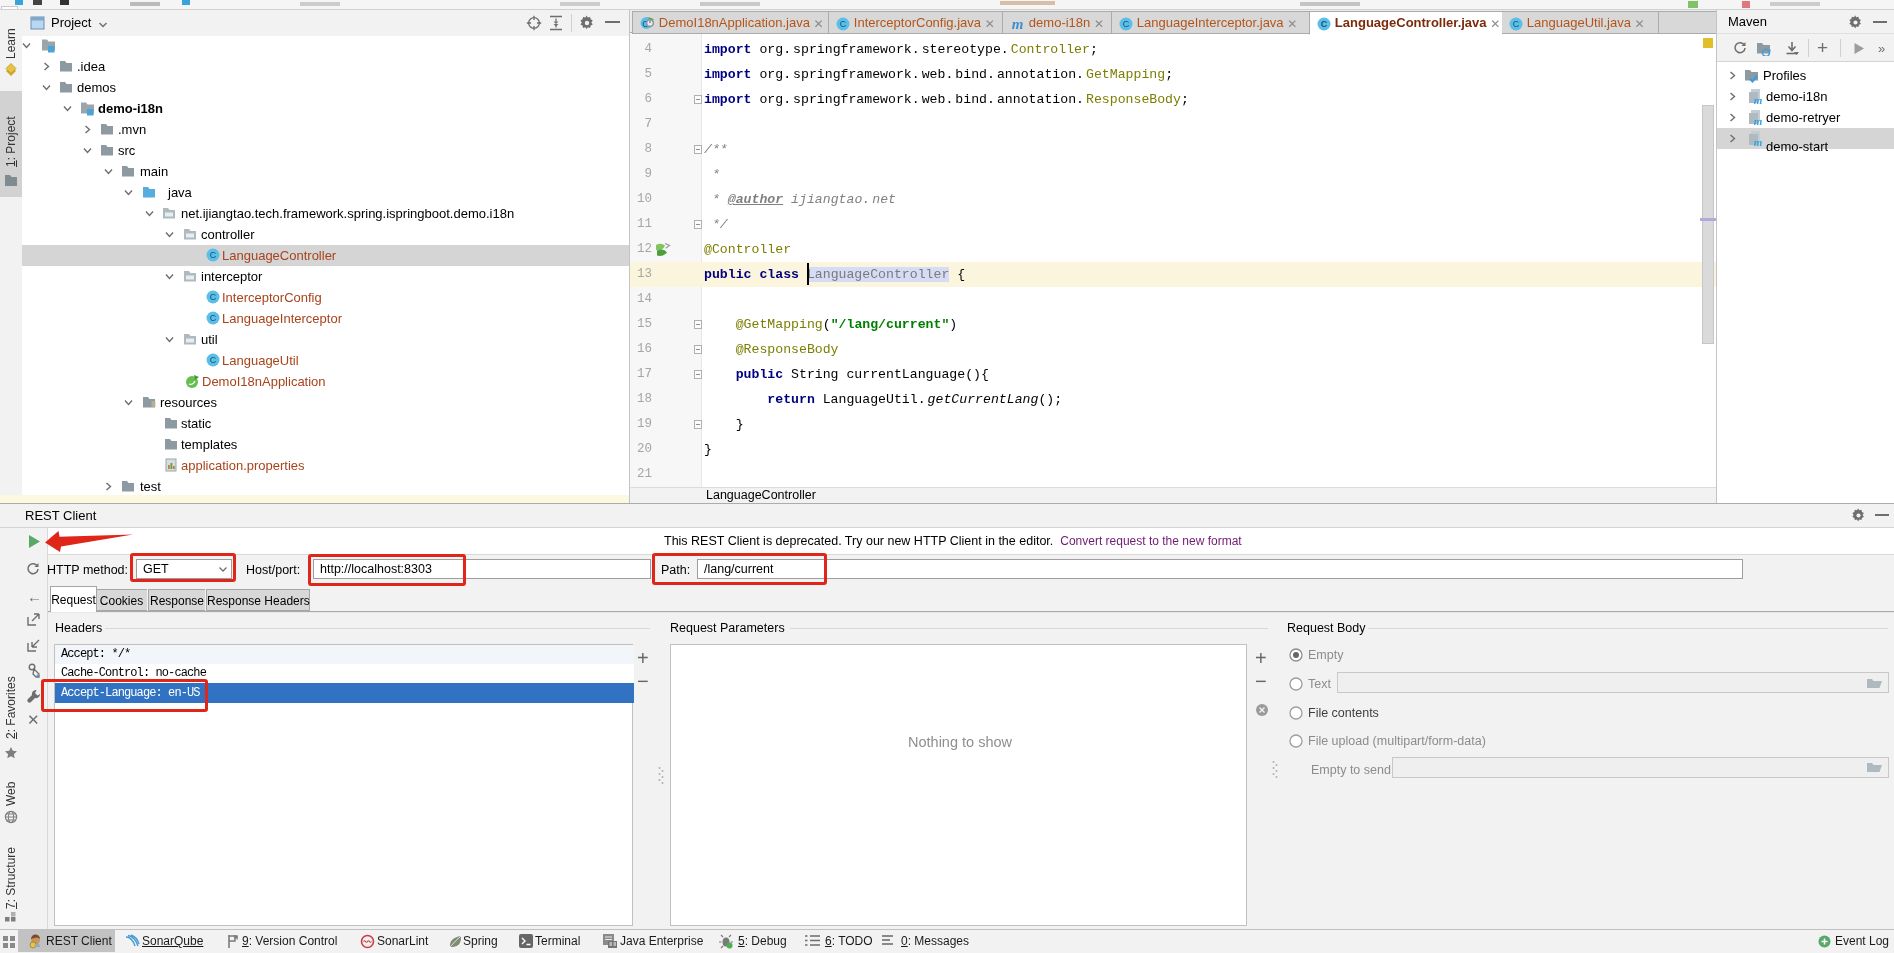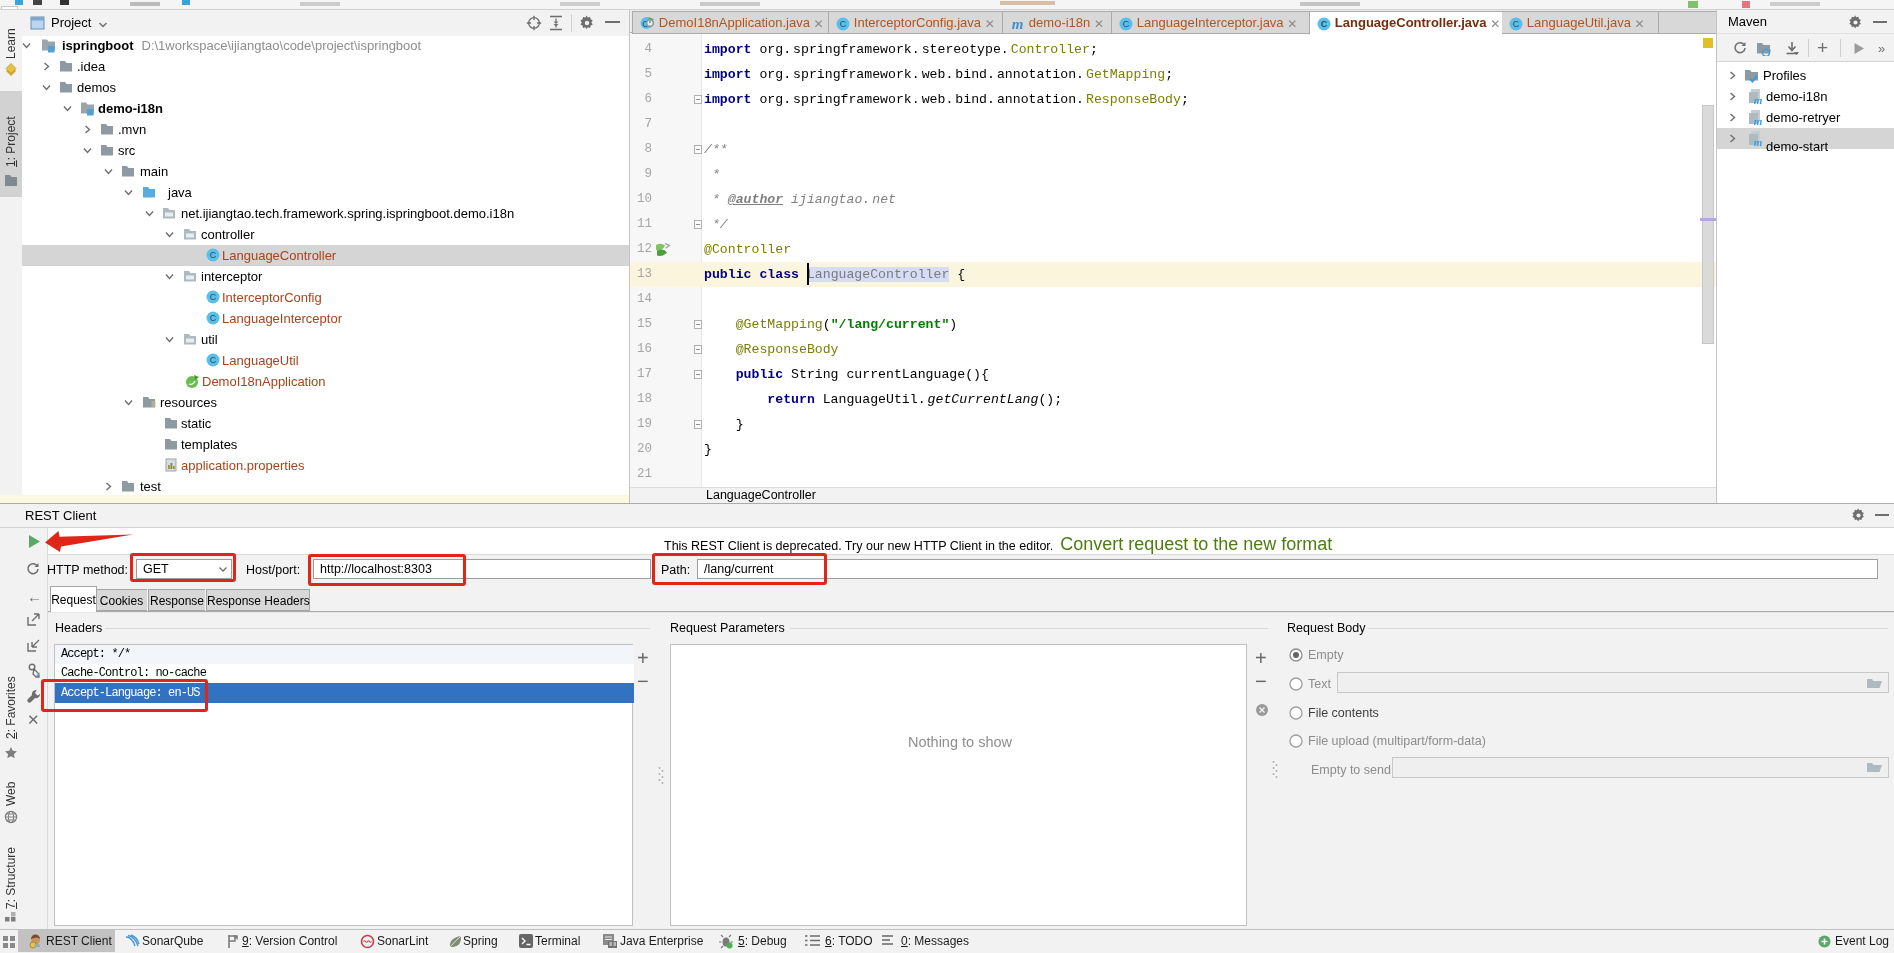--- a/index.html
+++ b/index.html
@@ -117,21 +117,20 @@
       <svg class="chv" style="left:0px">
         <path d="M2 3.5 L5.5 7.5 L9 3.5" stroke="#6E6E6E" stroke-width="1.4" fill="none"></path>
       </svg>
     </span>
     <span class="ic" style="left:41px">
       <svg width="16" height="15" viewBox="0 0 16 15">
         <path d="M1 1.5 h5 l1.5 2 H14 v9 H1 z" fill="#9AA5AC"></path>
         <rect x="7" y="8" width="6.5" height="6.5" fill="#4DA2D8"></rect>
       </svg>
     </span>
-    <span class="b" style="left:62px;position:absolute;top:0;">ispringboot<span class="gray" style="font-weight:normal;margin-left:8px">D:\1workspace\ijiangtao\code\project\ispringboot</span></span>
   </div>
 <div class="trow" style="left:0;top:56px;width:629px;">
     <span class="abs" style="left:41px;top:0;width:11px;height:21px">
       <svg class="chv" style="left:0px">
         <path d="M3.5 2 L7.5 5.5 L3.5 9" stroke="#6E6E6E" stroke-width="1.4" fill="none"></path>
       </svg>
     </span>
     <span class="ic" style="left:59px">
       <svg width="14" height="13" viewBox="0 0 14 13">
         <path d="M1 2 h5 l1.5 2 H13 v8.5 H1 z" fill="#8E9AA2"></path>
@@ -553,35 +552,35 @@
     <path d="M8 1.6 l1.2 2.2 2.5-.6.6 2.5 2.2 1.2-1.5 2.1 1.5 2.1-2.2 1.2-.6 2.5-2.5-.6L8 16.3 6.8 14.2l-2.5.6-.6-2.5-2.2-1.2 1.5-2.1L1.5 6.9l2.2-1.2.6-2.5 2.5.6z" fill="#6E6E6E" transform="scale(.95) translate(0,-1.2)"></path>
     <circle cx="8" cy="8" r="2.2" fill="#F2F2F2"></circle>
   </svg>
 <div class="abs" style="left:1875px;top:514px;width:14px;height:2px;background:#6E6E6E;"></div>
 <div class="abs" style="left:0;top:527px;width:1894px;height:1px;background:#D4D4D4;"></div>
 <div class="abs" style="left:48px;top:528px;width:1846px;height:27px;background:#FFFFFF;border-bottom:1px solid #D9D9D9;box-sizing:border-box;"></div>
 <div class="abs" style="left:47px;top:528px;width:1px;height:402px;background:#D9D9D9;"></div>
 <svg class="abs" style="left:28px;top:534px" width="13" height="15" viewBox="0 0 13 15">
     <path d="M1 1 L12 7.5 L1 14 z" fill="#59A869"></path>
   </svg>
-<div class="abs" style="left:664px;top:534px;font-size:12.5px;color:#000;">This REST Client is deprecated. Try our new HTTP Client in the editor.&nbsp;&nbsp;<span style="color:#4d7c0f;font-size:18px">Convert request to the new format</span></div>
+<div class="abs" style="left:664px;top:534px;font-size:12.5px;color:#000;">This REST Client is deprecated. Try our new HTTP Client in the editor.&nbsp;&nbsp;<span style="color:#701a75;font-size:12px">Convert request to the new format</span></div>
 
 <svg class="abs" style="left:26px;top:562px" width="14" height="14" viewBox="0 0 14 14">
     <path d="M11.5 4.5 A5 5 0 1 0 12 7" fill="none" stroke="#6E6E6E" stroke-width="1.5"></path>
     <path d="M12.5 1 v4 h-4 z" fill="#6E6E6E"></path>
   </svg>
 <div class="lbl" style="left:47px;top:563px;">HTTP method:</div>
 <div class="field" style="left:136px;top:559px;width:96px;height:20px;box-sizing:border-box;">GET</div>
 <svg class="abs" style="left:218px;top:566px" width="10" height="7" viewBox="0 0 10 7">
     <path d="M1.5 1.5 L5 5 L8.5 1.5" stroke="#6E6E6E" stroke-width="1.3" fill="none"></path>
   </svg>
 <div class="lbl" style="left:246px;top:563px;">Host/port:</div>
 <div class="field" style="left:313px;top:559px;width:338px;height:20px;box-sizing:border-box;">http://localhost:8303</div>
 <div class="lbl" style="left:661px;top:563px;">Path:</div>
-<div class="field" style="left:697px;top:559px;width:1181px;height:20px;box-sizing:border-box;">/lang/current</div>
+<div class="field" style="left:697px;top:559px;width:1046px;height:20px;box-sizing:border-box;">/lang/current</div>
 
 <div class="abs" style="left:48px;top:611px;width:1846px;height:1px;background:#A9A9A9;"></div>
 <div class="abs" style="left:48px;top:612px;width:1846px;height:1px;background:#E8E8E8;"></div>
 <div class="rtab" style="left:95px;top:589px;width:52px;">Cookies</div>
 <div class="rtab" style="left:148px;top:589px;width:57px;">Response</div>
 <div class="rtab" style="left:206px;top:589px;width:104px;border-right:1px solid #A6A6A6;">Response Headers</div>
 <div class="rtab" style="left:50px;top:586px;width:47px;height:26px;line-height:26px;background:#fff;border-right:1px solid #A6A6A6;border-bottom:none;z-index:3;">Request</div>
 
 <div class="abs" style="left:55px;top:621px;font-size:12.5px;color:#000;">Headers</div>
 <div class="abs" style="left:105px;top:628px;width:545px;height:1px;background:#D8D8D8;"></div>
@@ -696,21 +695,21 @@
       <circle cx="5" cy="11" r="3" fill="#E8C73C" stroke="#8A7A28" stroke-width=".7"></circle>
       <path d="M9 9 q3 1 3 4 h-6 q0-2 3-4z" fill="#9AA7B5"></path>
     </svg>
   </div>
 <div class="sitem" style="left:46px;top:930px;">REST Client</div>
 <div class="abs" style="left:125px;top:934px;">
     <svg width="15" height="15" viewBox="0 0 15 15">
       <path d="M1 3 q6 0 9 9 M3 1.5 q7 1 10 10.5 M6 1 q6 2 8 9" stroke="#4A9BD5" stroke-width="1.4" fill="none"></path>
     </svg>
   </div>
-<div class="sitem" style="left:142px;top:930px;">SonarQube</div>
+<div class="sitem" style="left:142px;top:930px;text-decoration:underline;">SonarQube</div>
 <div class="abs" style="left:227px;top:934px;">
     <svg width="13" height="15" viewBox="0 0 13 15">
       <path d="M2 1 v13" stroke="#7A7A7A" stroke-width="1.6"></path>
       <path d="M2 2 h6 v5 h-6" fill="none" stroke="#7A7A7A" stroke-width="1.4"></path>
       <path d="M8 6 L12 6 M9.5 3.5 L12 6 L9.5 8.5" stroke="#7A7A7A" stroke-width="1.4" fill="none" transform="translate(-1,-2) rotate(-45 9 6)"></path>
     </svg>
   </div>
 <div class="sitem" style="left:242px;top:930px;"><u>9</u>: Version Control</div>
 <div class="abs" style="left:360px;top:934px;">
     <svg width="15" height="15" viewBox="0 0 15 15">

